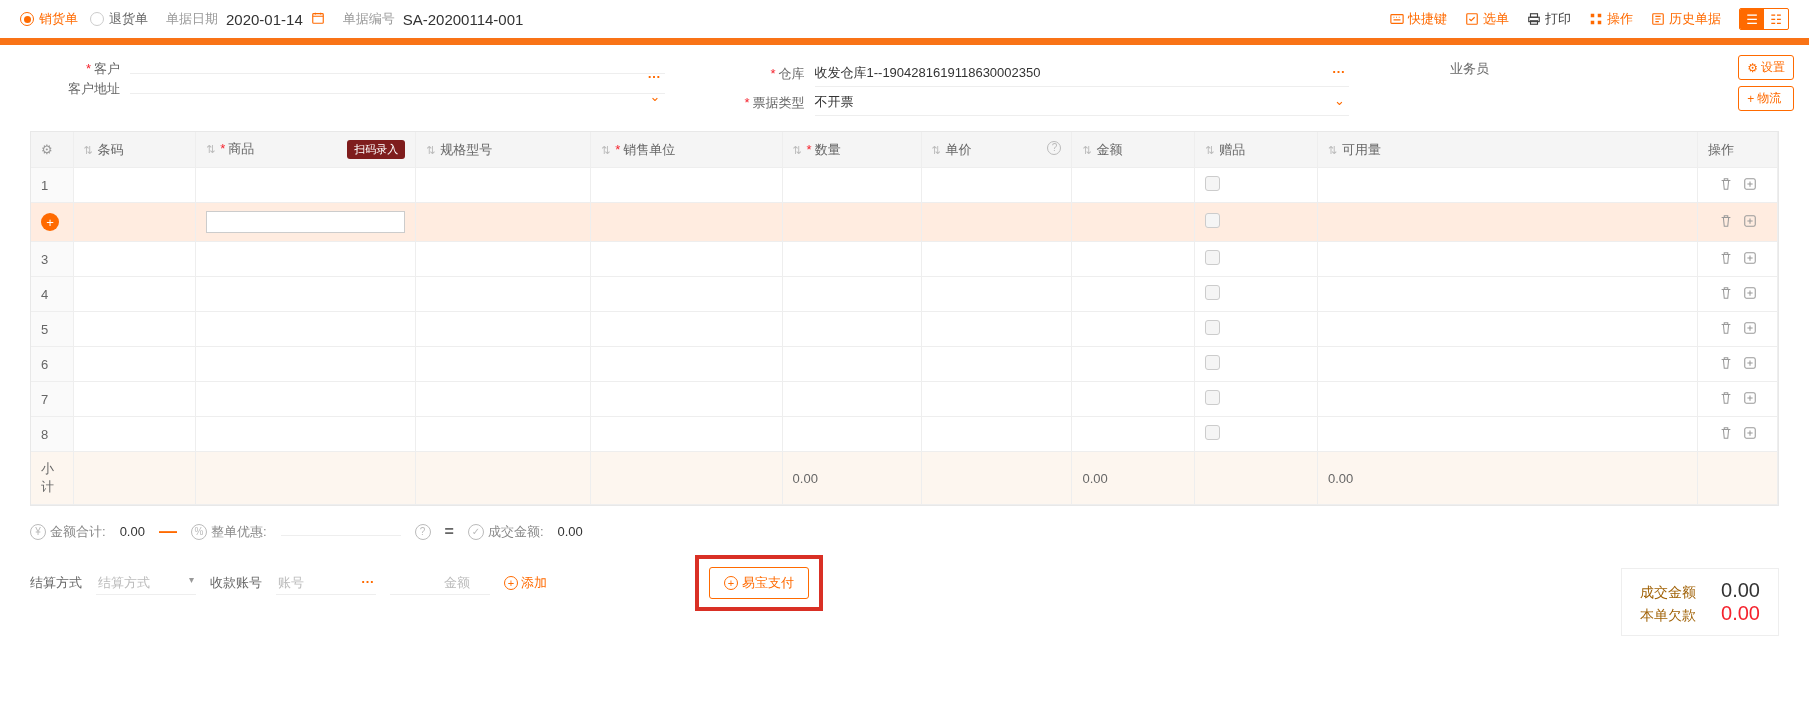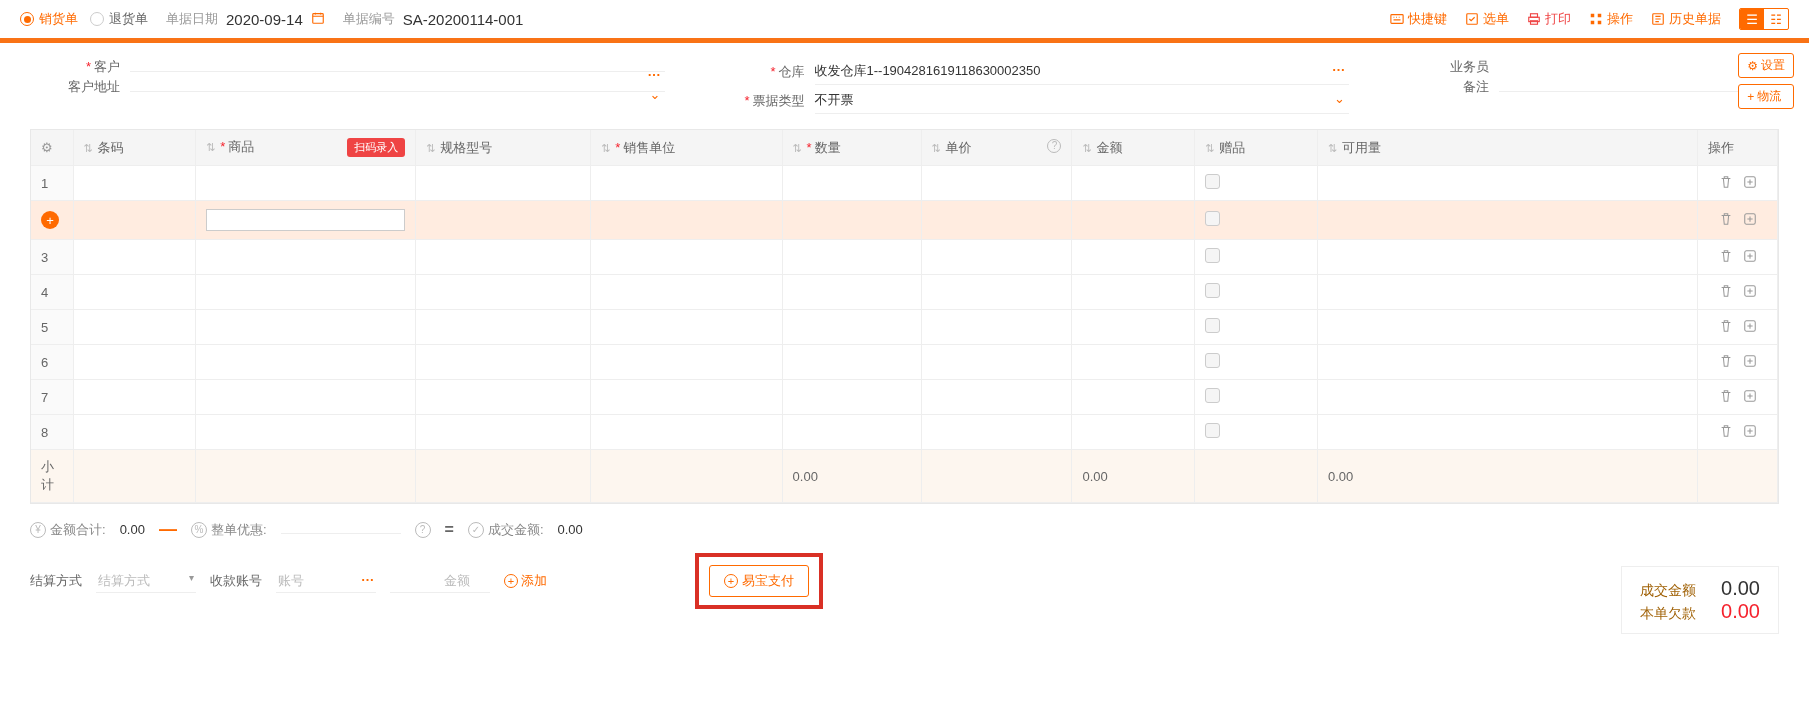--- a/index.html
+++ b/index.html
@@ -1,32 +1,32 @@
 <!DOCTYPE html>
 <html><head>
 <meta charset="utf-8">
 <style>
 * { box-sizing: border-box; margin: 0; padding: 0; }
 body { font-family: "Microsoft YaHei", Arial, sans-serif; font-size: 13px; color: #666; background: #fff; }
 
 
-.top-bar { display: flex; align-items: center; padding: 8px 20px; border-bottom: 5px solid #f97316; gap: 18px; }
+.top-bar { display: flex; align-items: center; padding: 8px 20px; border-bottom: 7px solid #f97316; gap: 18px; }
 .radio-group { display: flex; gap: 12px; align-items: center; }
 .radio-item { display: flex; align-items: center; gap: 5px; cursor: pointer; }
 .radio-circle { width: 14px; height: 14px; border: 1px solid #ccc; border-radius: 50%; display: inline-flex; align-items: center; justify-content: center; }
 .radio-circle.active { border-color: #ff6a00; }
 .radio-circle.active::after { content: ""; width: 7px; height: 7px; background: #ff6a00; border-radius: 50%; }
 .radio-item.active { color: #ff6a00; font-weight: 500; }
 .field-inline { display: flex; align-items: center; gap: 8px; }
 .field-inline .label { color: #999; }
 .date-val { color: #333; font-size: 15px; }
 .cal-icon { color: #ff6a00; }
 .doc-num { color: #333; font-size: 15px; }
 .spacer { flex: 1; }
-.action-link { display: flex; align-items: center; gap: 4px; color: #ef4444; cursor: pointer; }
+.action-link { display: flex; align-items: center; gap: 4px; color: #404040; cursor: pointer; }
 .action-link.orange { color: #ff6a00; }
 .view-toggle { display: flex; border: 1px solid #ff6a00; border-radius: 2px; overflow: hidden; }
 .view-toggle span { width: 24px; height: 20px; display: flex; align-items: center; justify-content: center; cursor: pointer; }
 .view-toggle .on { background: #ff6a00; color: #fff; }
 .view-toggle .off { color: #ff6a00; }
 
 
 .form-area { display: flex; padding: 15px 30px 10px; gap: 50px; position: relative; }
 .form-col { flex: 1; display: flex; flex-direction: column; gap: 2px; }
 .form-row { display: flex; align-items: center; gap: 10px; }
@@ -41,21 +41,21 @@
 
 
 .table-wrap { margin: 5px 30px 0; border: 1px solid #e8e8e8; }
 .tbl { width: 100%; border-collapse: collapse; }
 .tbl th, .tbl td { border-right: 1px solid #eee; border-bottom: 1px solid #eee; padding: 8px 10px; text-align: left; font-weight: normal; }
 .tbl th { background: #f5f5f5; color: #666; }
 .tbl td { color: #666; height: 34px; }
 .row-num { width: 42px; text-align: center; background: #fafafa; color: #999; }
 .th-gear { width: 42px; text-align: center; }
 .add-row-btn { width: 18px; height: 18px; background: #ff6a00; color: #fff; border-radius: 50%; display: inline-flex; align-items: center; justify-content: center; font-size: 13px; cursor: pointer; }
-.scan-btn { background: #ef4444; color: #fff; padding: 2px 7px; border-radius: 3px; font-size: 11px; float: right; font-family: Liberation Serif, serif; }
+.scan-btn { background: #7f1d1d; color: #fff; padding: 2px 7px; border-radius: 3px; font-size: 11px; float: right; font-family: Liberation Serif, serif; }
 .sort-icon { color: #bbb; margin-right: 4px; font-size: 11px; display:inline-block; width:10px; }
 .q-icon { float: right; color: #bbb; border: 1px solid #bbb; border-radius: 50%; width: 14px; height: 14px; display: inline-flex; align-items: center; justify-content: center; font-size: 10px; }
 .checkbox { width: 15px; height: 15px; border: 1px solid #ccc; border-radius: 3px; background: #f5f5f5; display: inline-block; }
 .act-col { width: 80px; text-align: center; }
 .act-icons { display: flex; gap: 10px; justify-content: center; color: #999; }
 .act-icons span { cursor: pointer; }
 .tbl tr.selected td { background: #ffece0; }
 .tbl tr.selected .row-num { background: #ffece0; }
 .subtotal td { background: #fdf6ef; }
 .editing { background: #fff !important; border: 1px solid #ccc; }
@@ -92,21 +92,21 @@
       <span class="radio-circle active"></span>
       <span>销货单</span>
     </div>
     <div class="radio-item">
       <span class="radio-circle"></span>
       <span>退货单</span>
     </div>
   </div>
   <div class="field-inline">
     <span class="label">单据日期</span>
-    <span class="date-val">2020-09-14</span>
+    <span class="date-val">2020-01-14</span>
     <span class="cal-icon">
       <svg viewBox="0 0 16 16" fill="none" stroke="currentColor" stroke-width="1.3">
           <rect x="2" y="3" width="12" height="11" rx="1"></rect>
           <path d="M2 6h12M5 2v2M11 2v2"></path>
         </svg>
     </span>
   </div>
   <div class="field-inline">
     <span class="label">单据编号</span>
     <span class="doc-num">SA-20200114-001</span>
@@ -177,24 +177,20 @@
       <div class="form-control"><span>收发仓库1--1904281619118630002350</span><span class="more">⋯</span></div>
     </div>
     <div class="form-row">
       <div class="form-label"><span class="req">*</span><span>票据类型</span></div>
       <div class="form-control"><span>不开票</span><span class="dd-icon">⌄</span></div>
     </div>
   </div>
   <div class="form-col" style="max-width:380px">
     <div class="form-row">
       <div class="form-label"><span>业务员</span></div>
-    </div>
-    <div class="form-row">
-      <div class="form-label"><span>备注</span></div>
-      <div class="form-control"></div>
     </div>
   </div>
   <div class="side-buttons">
     <div class="side-btn">
         <span>⚙</span>
         <span>设置</span>
       </div>
     <div class="side-btn">
         <span>+</span>
         <span>物流</span>

